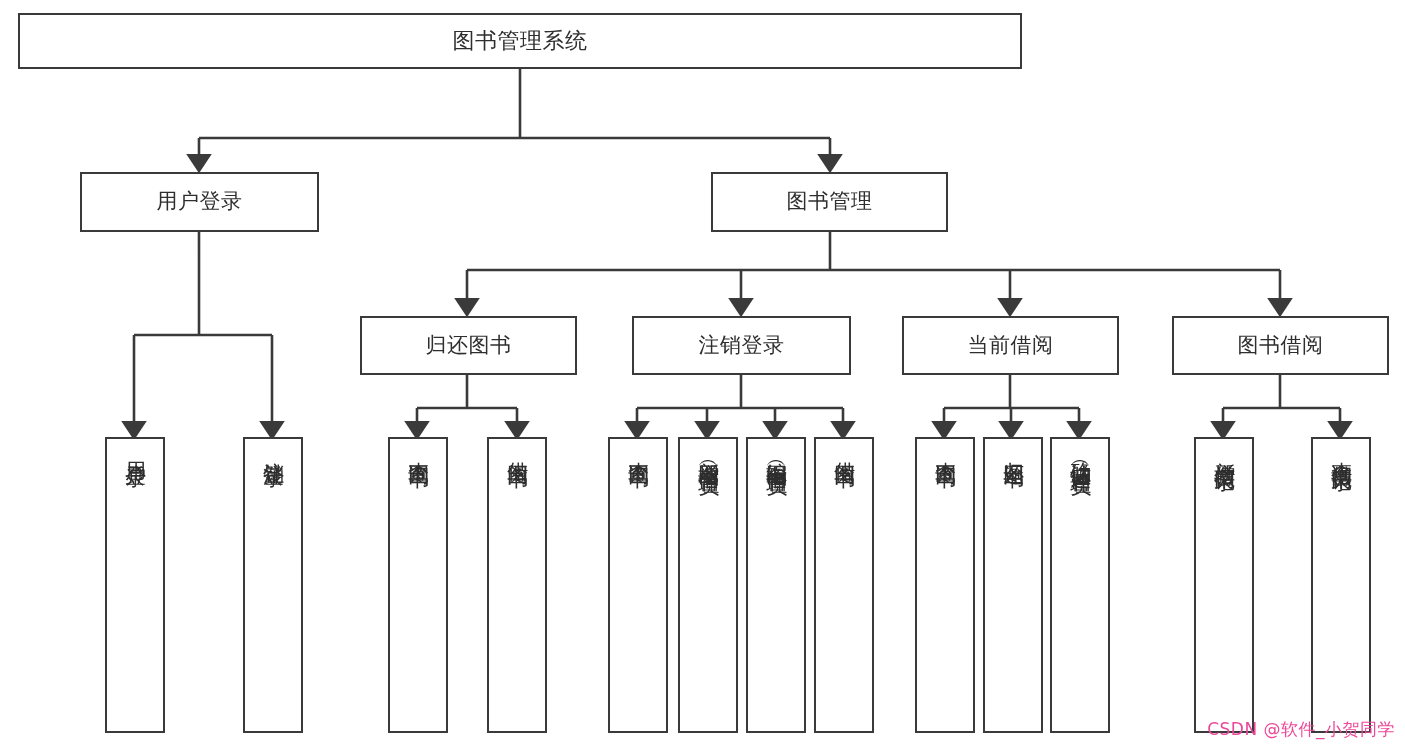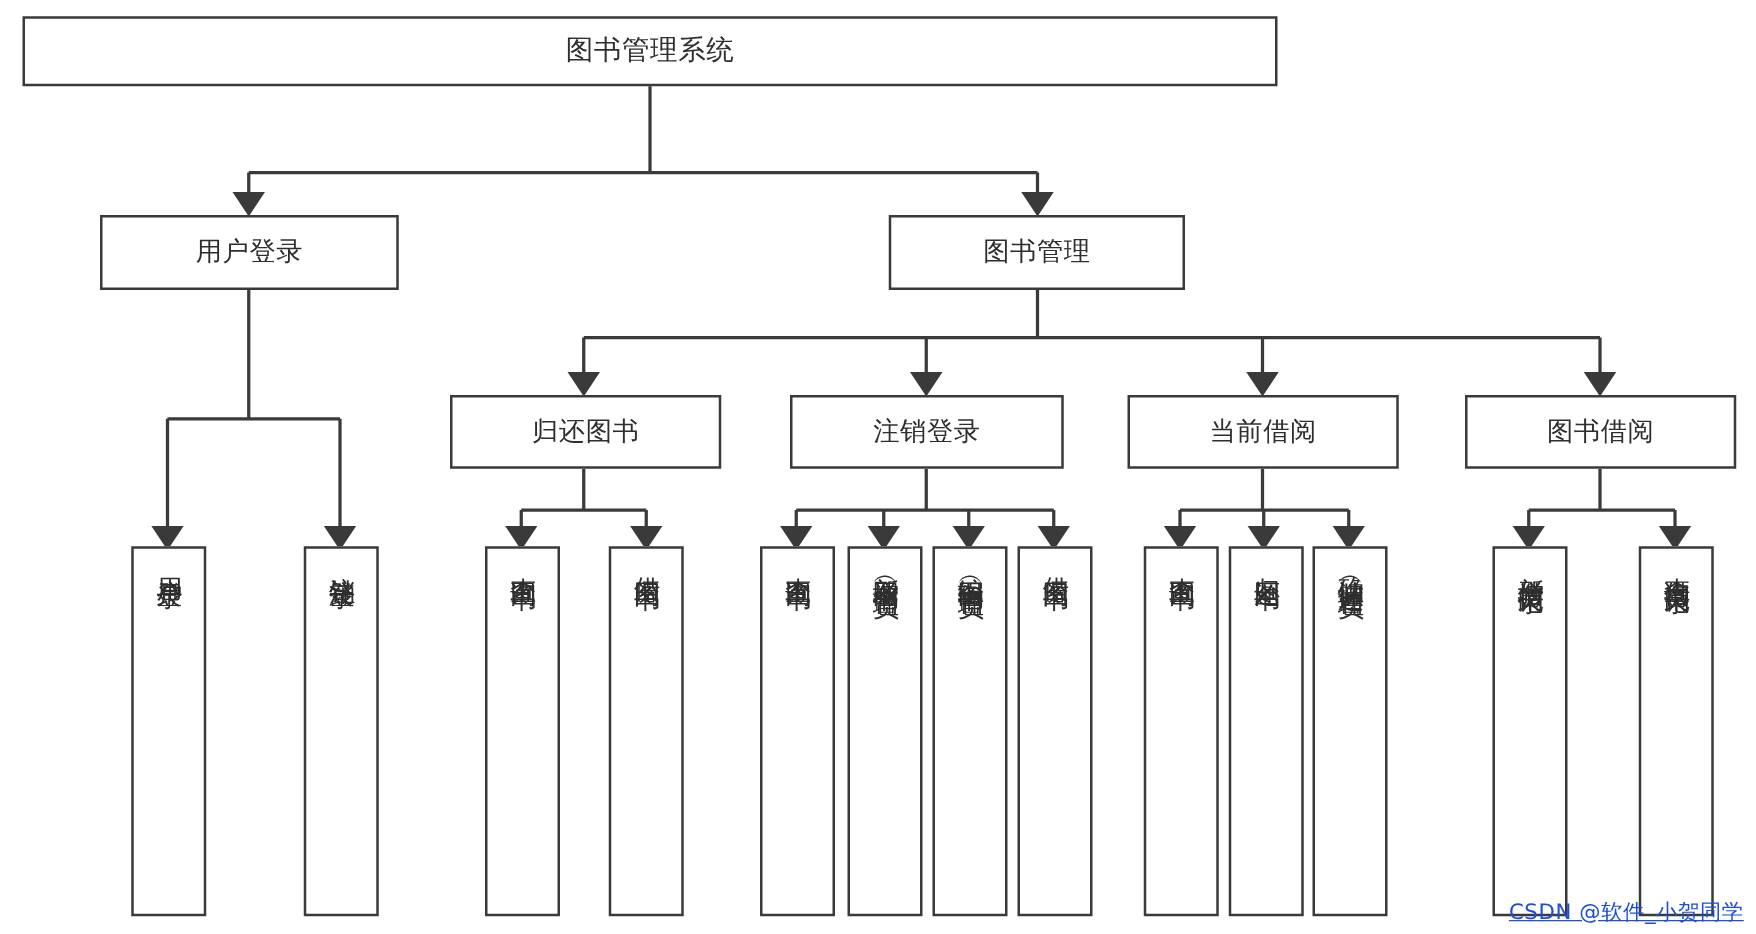--- a/index.html
+++ b/index.html
@@ -52,25 +52,24 @@
     height:auto;
   }
   
   #wires{position:absolute;left:0;top:0;width:1405px;height:747px;pointer-events:none;}
   
   #watermark{
     position:absolute;
     right:10px;
     bottom:6px;
     font-size:17px;
-    color:#1d4ed8;
+    color:#ec4899;
     letter-spacing:.5px;
     white-space:nowrap;
     user-select:none;
-    text-decoration:underline;
   }
 </style>
 </head>
 <body>
 
 <div id="canvas">
 
   <svg id="wires" viewBox="0 0 1405 747" xmlns="http://www.w3.org/2000/svg">
     <defs>
       <marker id="arr" markerWidth="12" markerHeight="12" refX="3.2" refY="6" orient="auto" markerUnits="strokeWidth">

